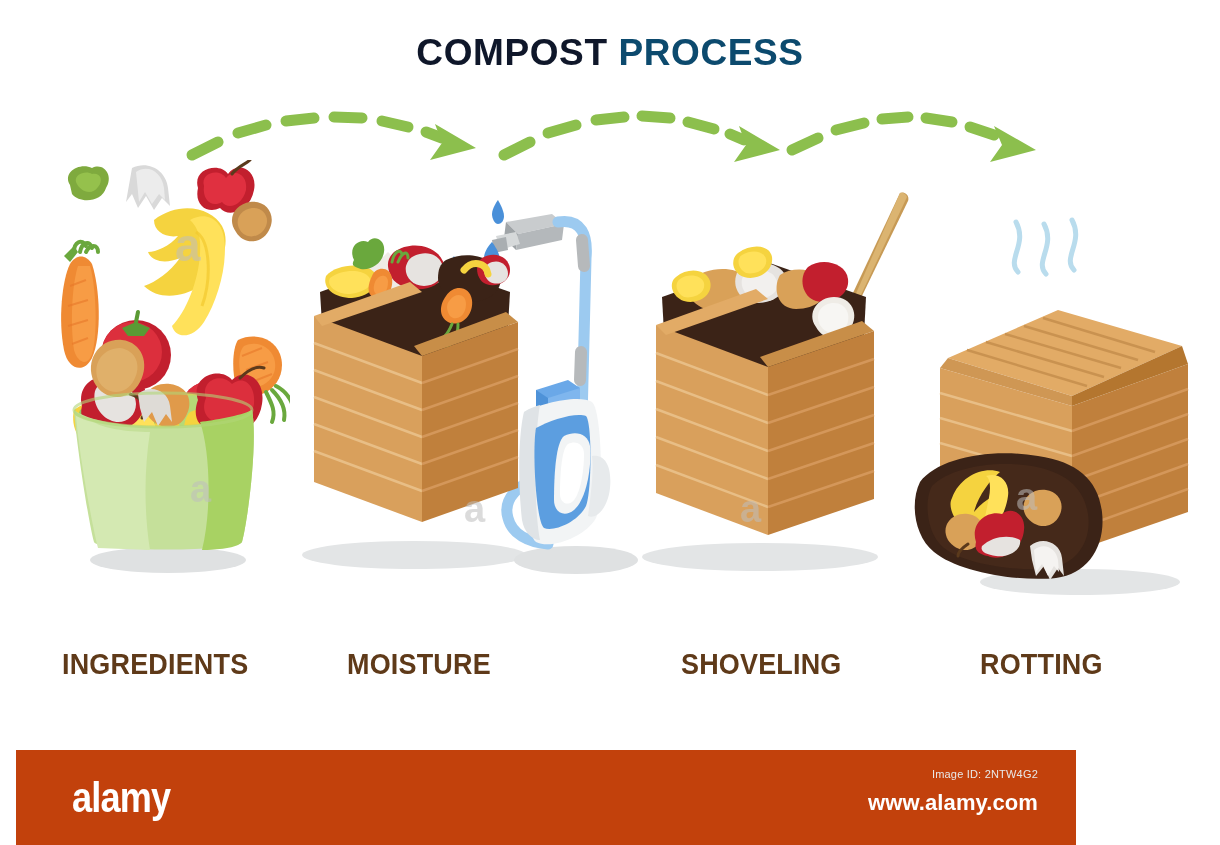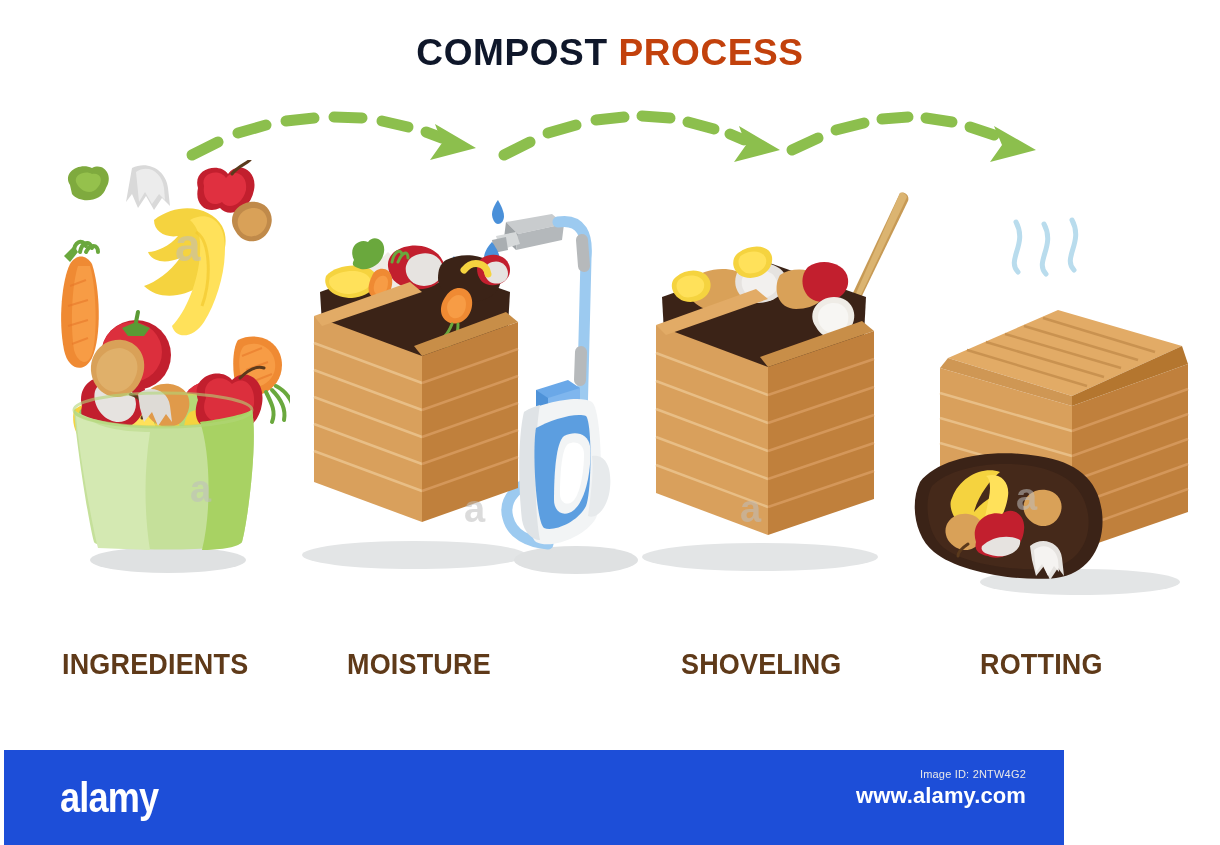--- a/index.html
+++ b/index.html
@@ -23,21 +23,21 @@
     top: 32px;
     left: 0;
     width: 1220px;
     text-align: center;
     font-size: 37px;
     font-weight: bold;
     letter-spacing: 0.6px;
     white-space: nowrap;
   }
   #title .t-compost { color: #0f172a; }
-  #title .t-process { color: #c2410c; }
+  #title .t-process { color: #0c4a6e; }
 
   
   .arrow { position: absolute; }
 
   
   .scene { position: absolute; }
 
   .label {
     position: absolute;
     top: 648px;
@@ -46,25 +46,25 @@
     color: #5f3a19;
     letter-spacing: 0.2px;
     transform: scaleX(0.93);
     transform-origin: left center;
     white-space: nowrap;
   }
 
   
   #footer {
     position: absolute;
-    left: 4px;
+    left: 16px;
     top: 750px;
     width: 1060px;
     height: 95px;
-    background: #1d4ed8;
+    background: #c2410c;
   }
   #alamy-logo {
     position: absolute;
     left: 56px;
     top: 24px;
     color: #ffffff;
     font-size: 42px;
     font-weight: bold;
     letter-spacing: -1px;
     transform: scaleX(0.86);
@@ -78,21 +78,21 @@
     text-align: right;
     color: #ffffff;
   }
   #image-id {
     font-size: 11px;
     font-weight: normal;
     color: #e8e8e8;
     letter-spacing: 0.2px;
   }
   #footer-url {
-    margin-top: 3px;
+    margin-top: 10px;
     font-size: 22px;
     font-weight: bold;
     letter-spacing: 0.1px;
   }
   .wm {
     position: absolute;
     color: rgba(190,190,190,0.55);
     font-size: 46px;
     font-weight: bold;
     pointer-events: none;

